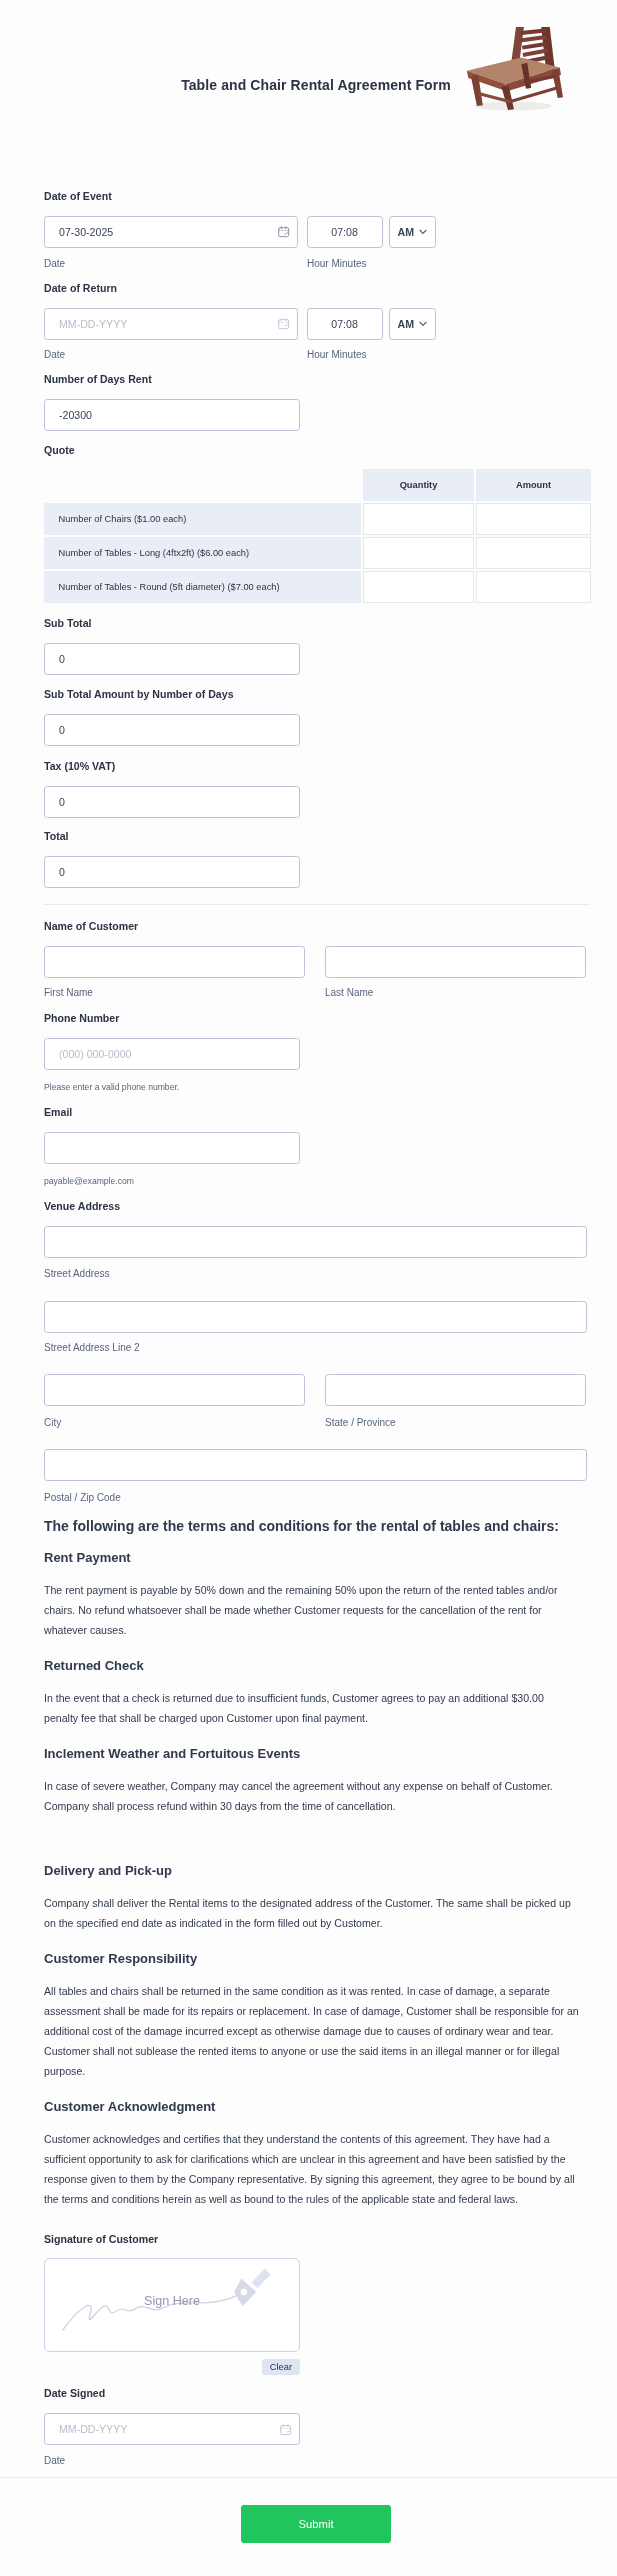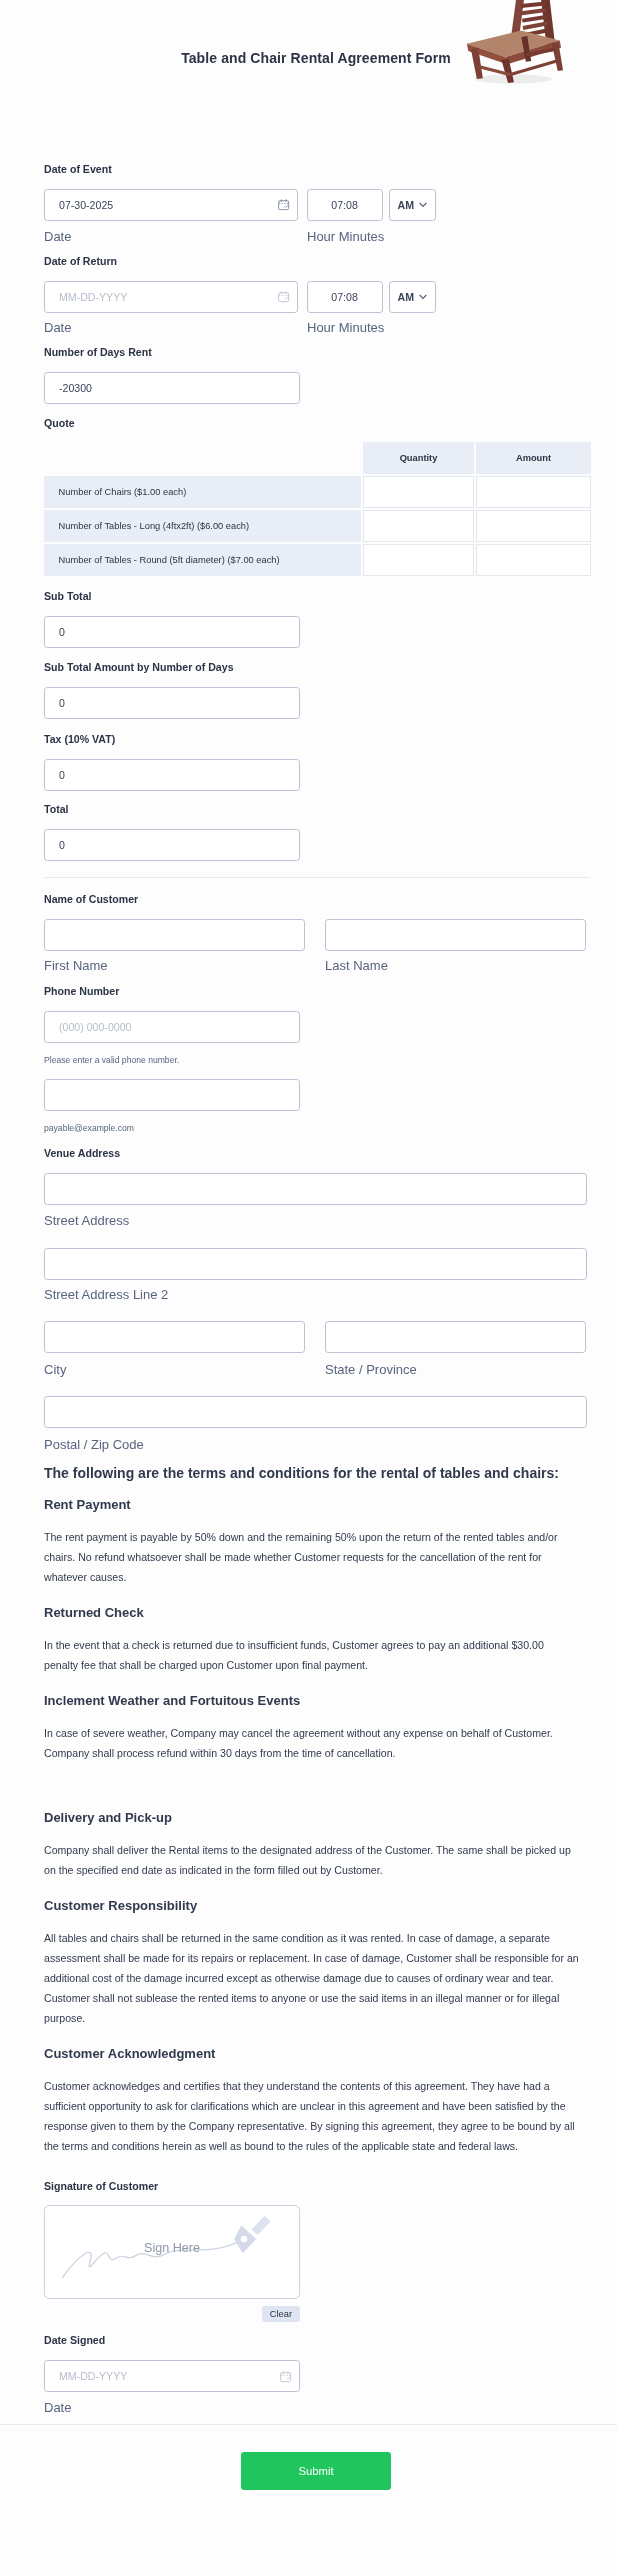--- a/index.html
+++ b/index.html
@@ -6,25 +6,25 @@
   html,body { background:#fdfdfe; }
   body {
     width: 617px; min-height: 2576px; margin: 0 auto;
     font-family: "Liberation Sans", sans-serif;
     color: #2c3345; position: relative;
   }
   .page { padding: 0 29px 0 44px; }
   
   .form-header { position: relative; height: 149px; }
   .chair-wrap { position: absolute; top: 0; right: 18.6px; width: 114px; height: 85px; }
-  .form-title { text-align: center; padding-top: 50px; font-size: 14px; font-weight: 700; color: #2c3345; letter-spacing: 0.1px; }
+  .form-title { text-align: center; padding-top: 50px; font-size: 14px; font-weight: 700; color: #2c3345; letter-spacing: 0.1px; margin-top: 27px; }
   
   .field { margin: 0; }
   .flabel { font-size: 10.6px; font-weight: 600; color: #2c3345; line-height: 12px; }
-  .sublabel { font-size: 13px; color: #57647e; line-height: 10px; }
+  .sublabel { font-size: 10px; color: #57647e; line-height: 10px; }
   .helper { font-size: 8.6px; color: #57647e; line-height: 10px; }
   input.inp, .inp-like {
     height: 32px; border: 0.7px solid #b9c3d3; border-radius: 3.3px; background: #fff;
     font-family: "Liberation Sans", sans-serif; font-size: 10.6px; color: #3b4357;
     padding: 0 14px; outline: none; display: block;
   }
   input.inp::placeholder { color: #b6bdca; opacity: 1; }
   .w-half { width: 256px; }
   .w-full { width: 543px; }
   .date-wrap { position: relative; display: inline-block; }
@@ -235,20 +235,21 @@
     </div>
   </div>
 
   <div class="field mt20">
     <div class="flabel">Phone Number</div>
     <input class="inp w-half mt21" type="text" placeholder="(000) 000-0000" style="">
     <div class="helper mt19">Please enter a valid phone number.</div>
   </div>
 
   <div class="field mt21">
+    <div class="flabel">Email</div>
     <input class="inp w-half mt21" type="text" style="">
     <div class="helper mt17">payable@example.com</div>
   </div>
 
   <div class="field mt21">
     <div class="flabel">Venue Address</div>
     <input class="inp w-full mt21" type="text" style="">
     <div class="sublabel mt17">Street Address</div>
     <input class="inp w-full mt34" type="text" style="">
     <div class="sublabel mt14">Street Address Line 2</div>

